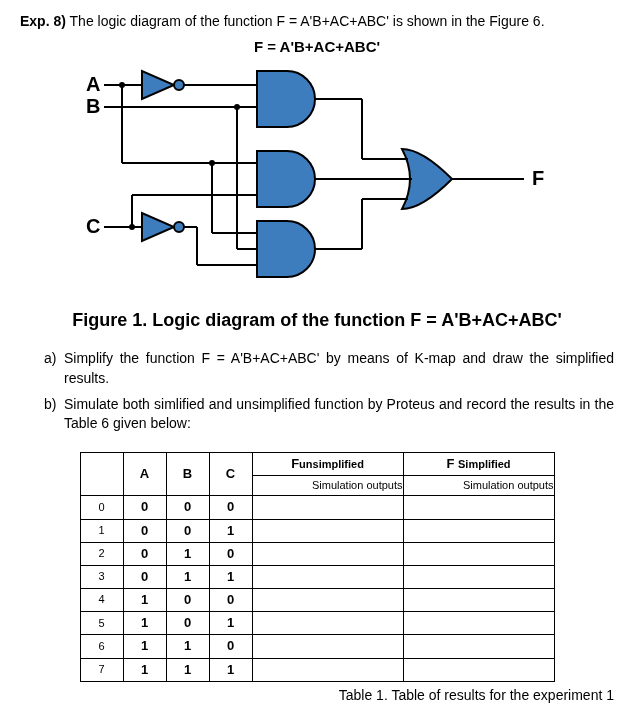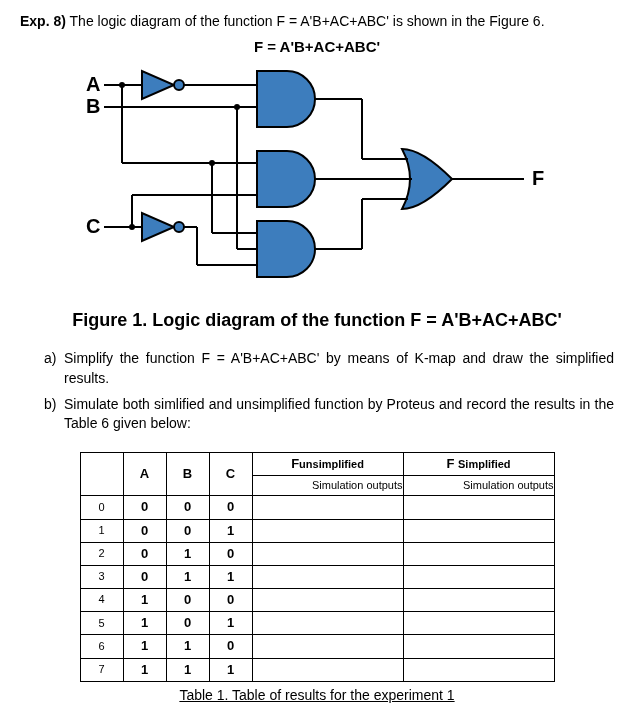--- a/index.html
+++ b/index.html
@@ -50,24 +50,23 @@
     border: 1px solid #000;
     text-align: center;
     padding: 2px 0;
   }
   table.truth td.idx { width: 42px; font-size: 11px; }
   table.truth td.v { width: 42px; font-weight: bold; }
   table.truth th.v { width: 42px; font-weight: bold; }
   table.truth th.out, table.truth td.out { width: 150px; }
   table.truth .subh { font-size: 11px; font-weight: normal; text-align: right; }
   .table-caption {
-    text-align: center;
+    text-align: right;
     font-size: 14px;
     margin-top: 2px;
-    text-decoration: underline;
   }
   svg .gate-fill { fill: #3d7dbd; }
   svg .gate-stroke { stroke: #000; stroke-width: 2; fill: none; }
   svg .wire { stroke: #000; stroke-width: 2; fill: none; }
   svg text { font-family: Arial, Helvetica, sans-serif; font-size: 20px; font-weight: bold; }
   svg .node { fill: #000; }
 </style>
 </head>
 <body>
 

